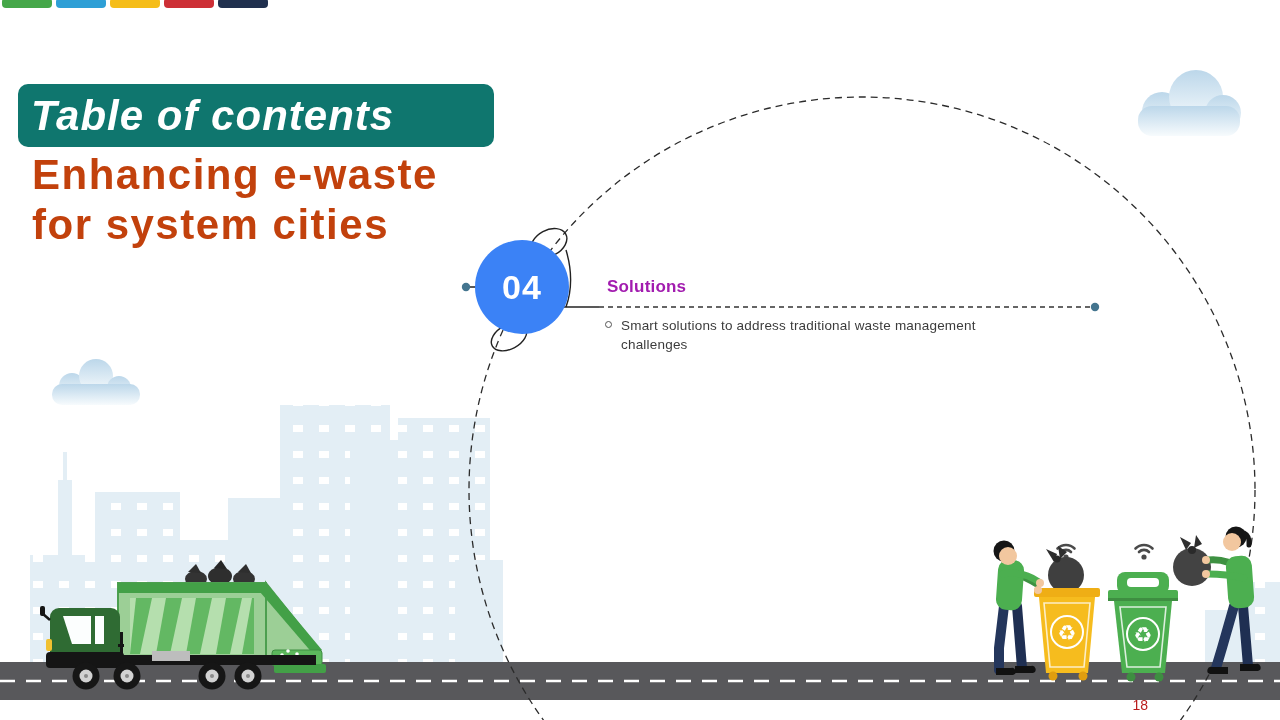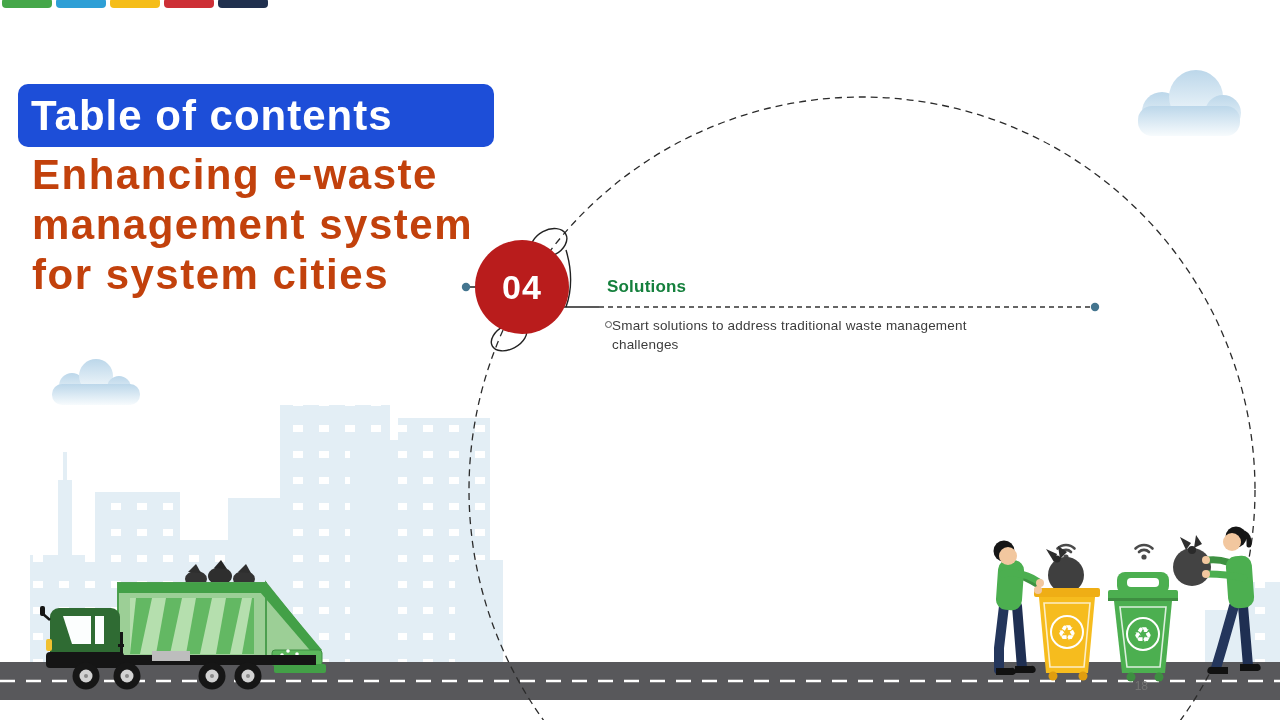--- a/index.html
+++ b/index.html
@@ -31,35 +31,35 @@
 
   
   .num-badge {
     position:absolute; left:475px; top:240px; width:94px; height:94px;
     border-radius:50%; background:#2E9CCE;
     display:flex; align-items:center; justify-content:center;
     color:#fff; font-size:34px; font-weight:bold; letter-spacing:1px;
   }
   .toc-title {
     position:absolute; left:607px; top:277px;
-    color:#15803d; font-size:17px; font-weight:bold; letter-spacing:.2px;
+    color:#a21caf; font-size:17px; font-weight:bold; letter-spacing:.2px;
   }
   .toc-bullet {
     position:absolute; left:605px; top:316px; width:432px;
-    display:flex; 
+    display:flex; gap:9px;
     color:#3C3C3C; font-size:13.5px; line-height:1.42; letter-spacing:.2px;
   }
   .circle-marker {
     flex:0 0 auto; width:7px; height:7px; margin-top:5px;
     border:1.3px solid #555; border-radius:50%;
   }
 
   .page-num {
-    position:absolute; right:132px; top:679px;
-    color:#737373; font-size:12px;
+    position:absolute; right:132px; top:697px;
+    color:#b91c1c; font-size:14px;
   }
 </style>
 </head>
 <body>
 
 <svg class="art" viewBox="0 0 1280 720">
   <defs>
     <pattern id="win" width="26" height="26" patternUnits="userSpaceOnUse">
       <rect width="26" height="26" fill="#E3EEF5"></rect>
       <rect x="7" y="9" width="10" height="7" fill="#ffffff"></rect>
@@ -269,29 +269,28 @@
 
 <div class="overlay">
   <div class="tabs">
     <span class="tab" style="background: rgb(69, 167, 73);"></span>
     <span class="tab" style="background: rgb(46, 159, 214);"></span>
     <span class="tab" style="background: rgb(245, 189, 25);"></span>
     <span class="tab" style="background: rgb(205, 47, 54);"></span>
     <span class="tab" style="background: rgb(32, 48, 78);"></span>
   </div>
 
-  <div class="title-box" style="background: #1d4ed8;">Table of contents</div>
+  <div class="title-box" style="background: #0f766e; font-style: italic;">Table of contents</div>
 
   <div class="subtitle">
     <div>Enhancing e-waste</div>
-    <div>management system</div>
     <div>for system cities</div>
   </div>
 
-  <div class="num-badge" style="background: #b91c1c;">04</div>
+  <div class="num-badge" style="background: #3b82f6;">04</div>
 
   <div class="toc-title">Solutions</div>
 
   <div class="toc-bullet">
     <span class="circle-marker"></span>
     <span>Smart solutions to address traditional waste management challenges</span>
   </div>
 
   <div class="page-num">18</div>
 </div>

